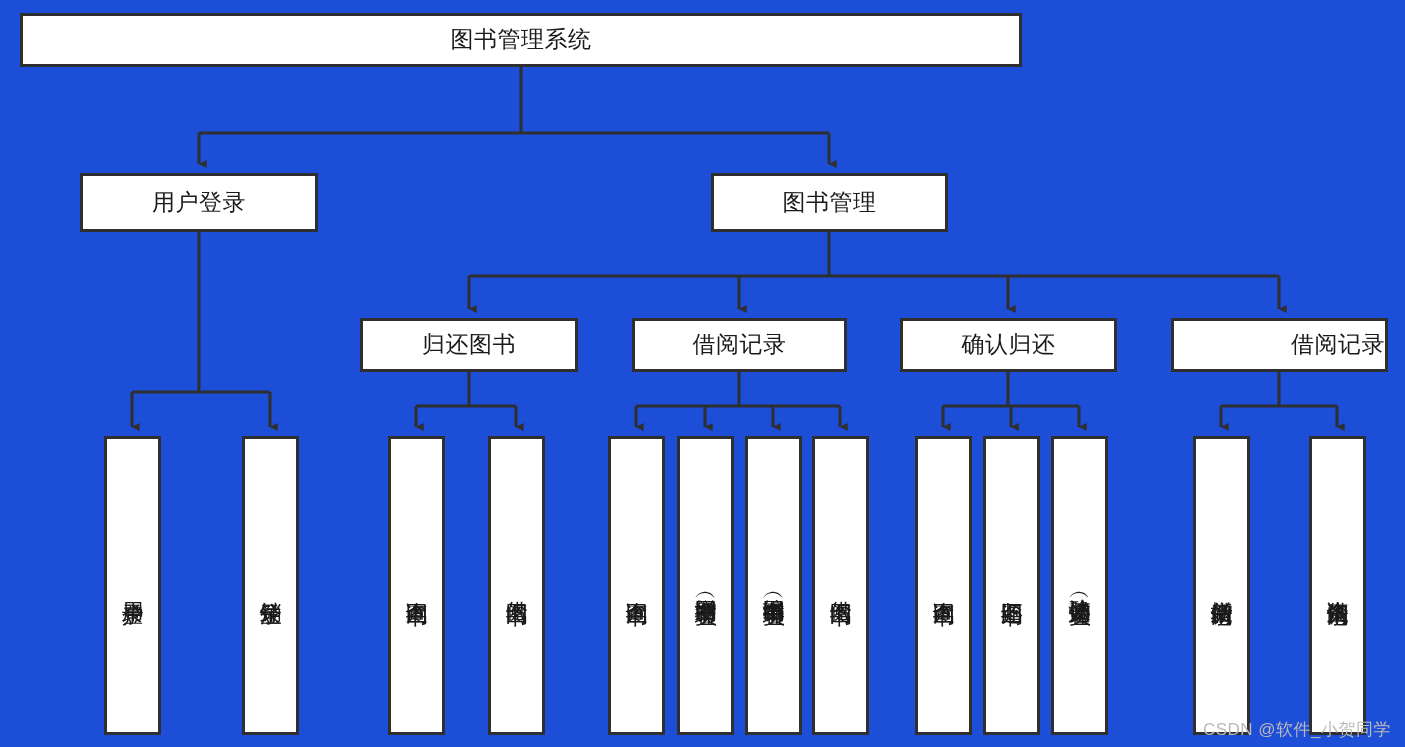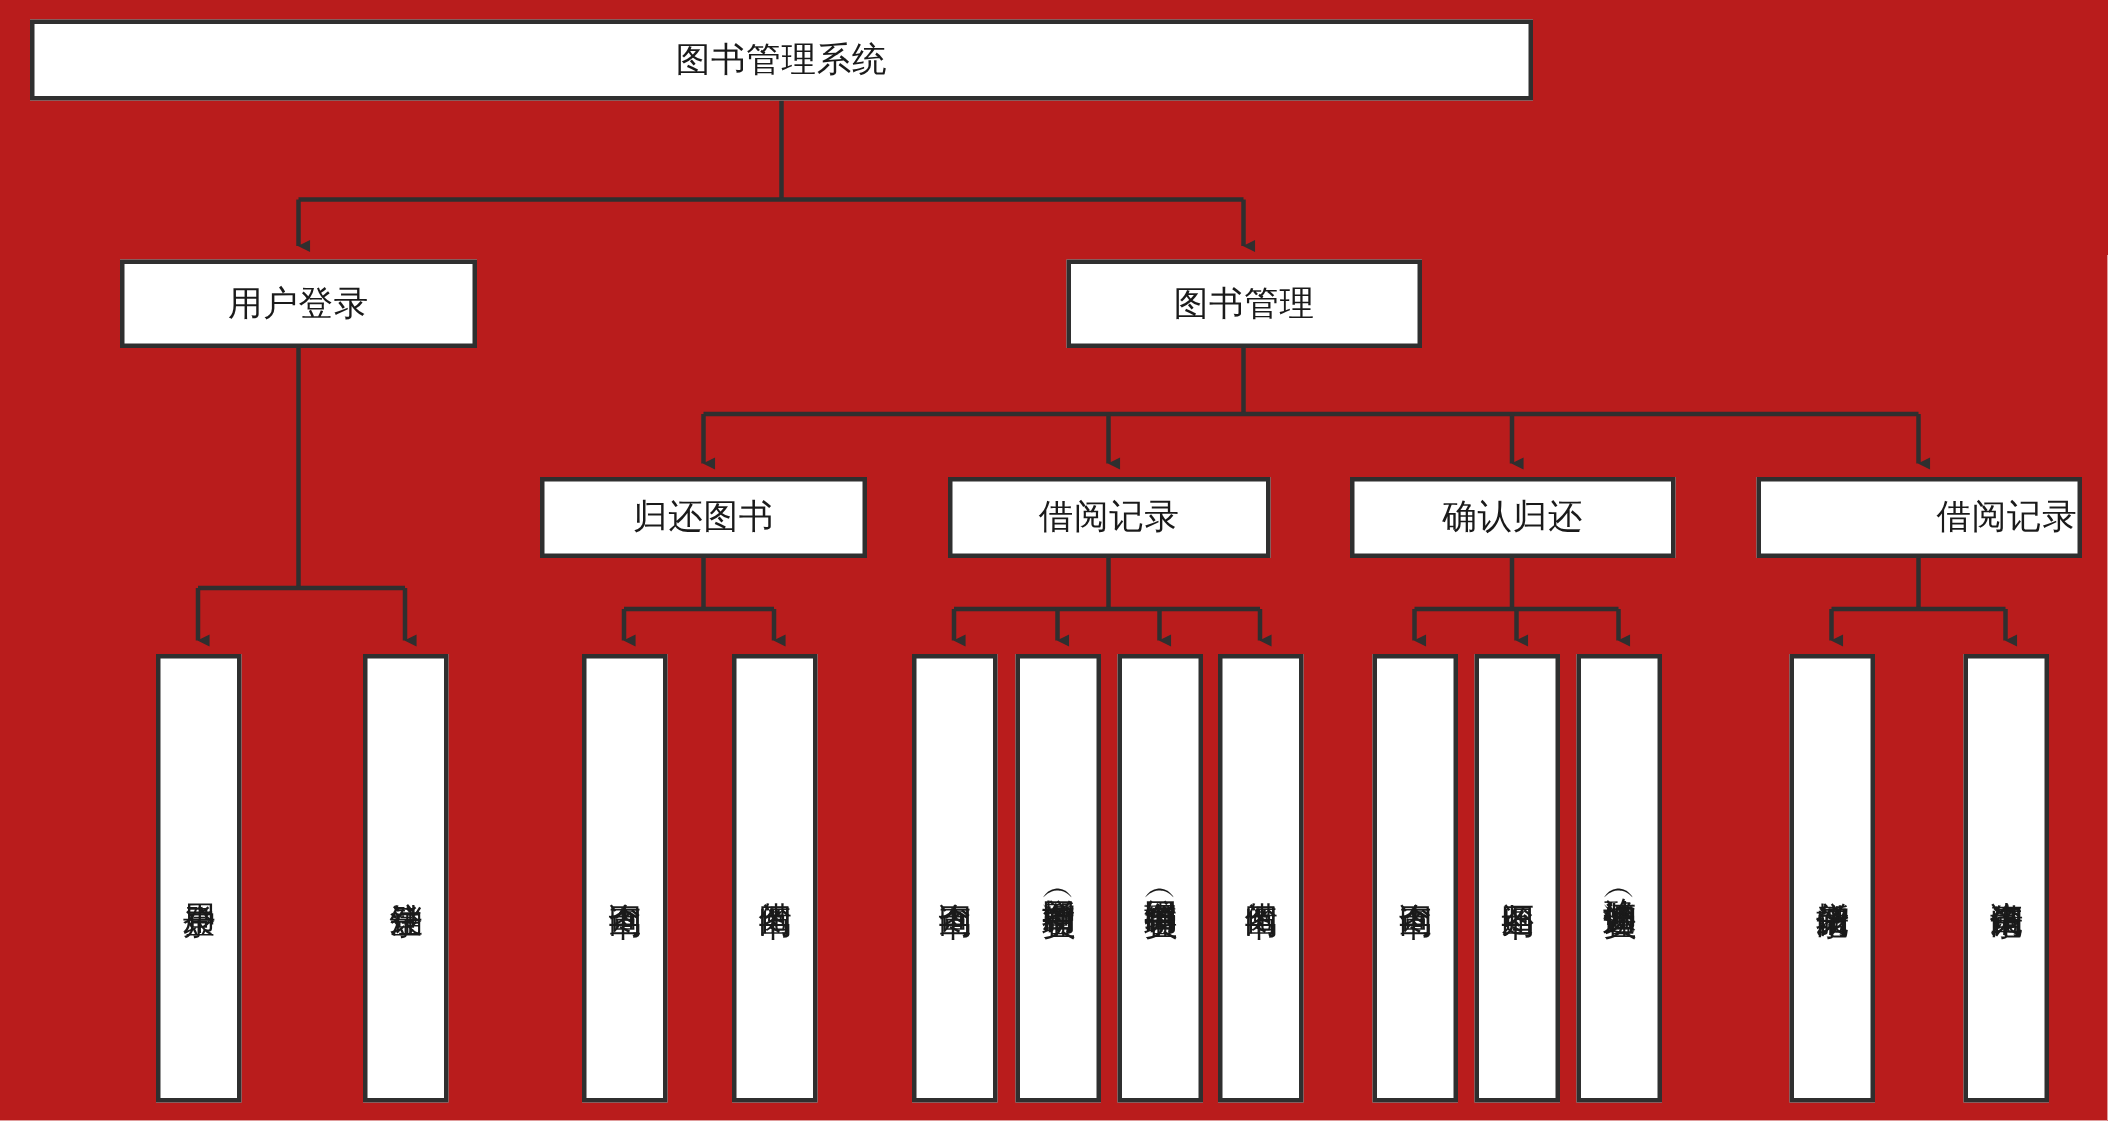--- a/index.html
+++ b/index.html
@@ -4,21 +4,21 @@
 <style>
   html, body {
     margin: 0;
     padding: 0;
     background: #ffffff;
   }
   #diagram-root {
     position: relative;
     width: 1405px;
     height: 747px;
-    background: #b91c1c;
+    background: #1d4ed8;
     font-family: "Liberation Sans", "DejaVu Sans", sans-serif;
     overflow: hidden;
   }
   svg.layer {
     position: absolute;
     top: 0;
     left: 0;
     width: 1405px;
     height: 747px;
   }
@@ -164,13 +164,14 @@
         <span class="node-label-v">确认归还（管理员）</span>
       </div>
       <div class="node-box" style="left: 1193px; top: 436px; width: 57px; height: 299px;">
         <span class="node-label-v">新增借阅记录</span>
       </div>
       <div class="node-box" style="left: 1309px; top: 436px; width: 57px; height: 299px;">
         <span class="node-label-v">查询借阅记录</span>
       </div>
     </div>
 
+  <div class="watermark">CSDN @软件_小贺同学</div>
 </div>
 
 </body></html>

